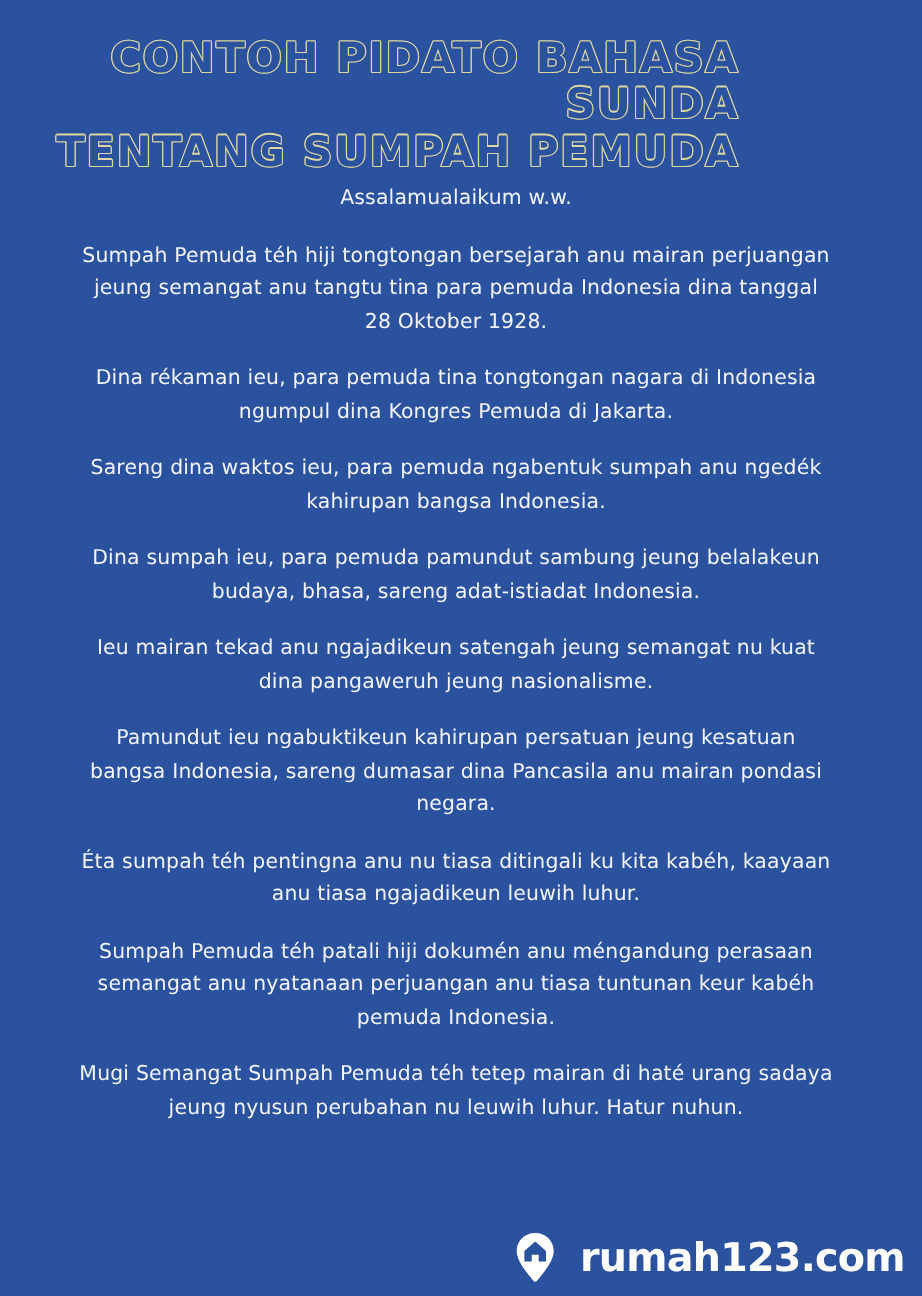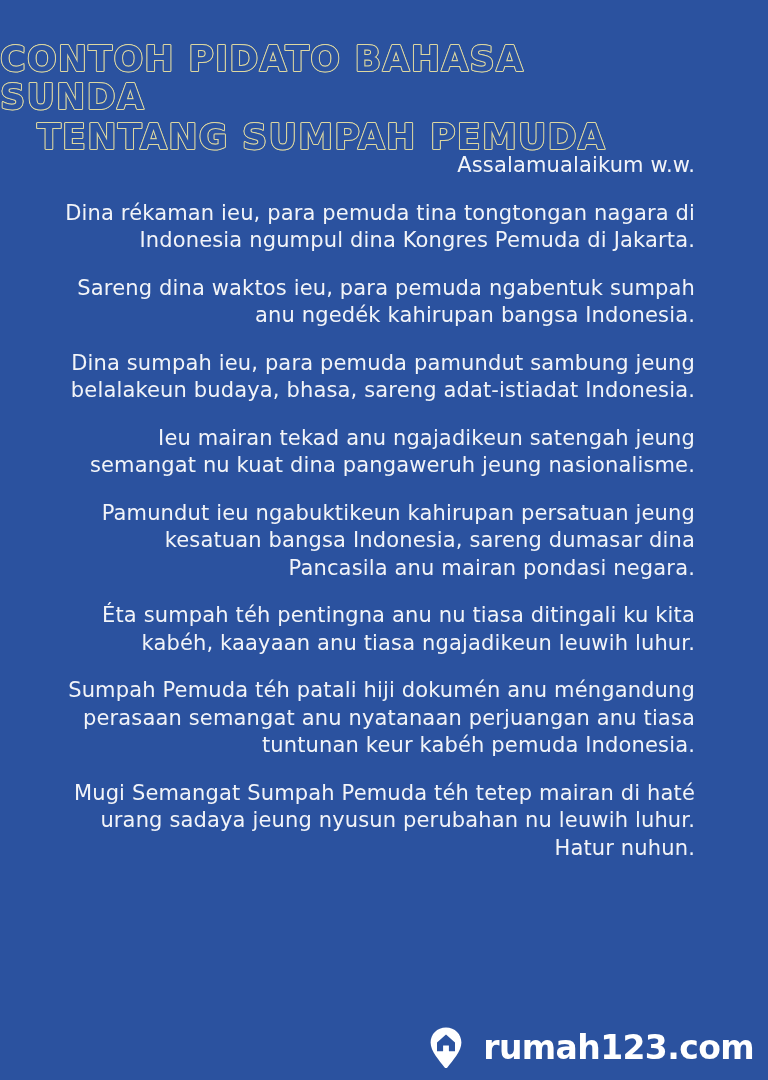--- a/index.html
+++ b/index.html
@@ -21,24 +21,24 @@
     position: relative;
     width: 768px;
     height: 1080px;
     background: #2b529f;
     overflow: hidden;
   }
 
   
   .title-block {
     position: absolute;
-    top: 40px;
+    top: 30px;
     left: 0;
     width: 616px;
-    text-align: left;
+    text-align: right;
     user-select: none;
   }
 
   .title-line {
     display: block;
     font-family: "DejaVu Sans", sans-serif;
     font-weight: 700;
     font-size: 35px;
     line-height: 38px;
     letter-spacing: 1.2px;
@@ -62,25 +62,25 @@
   .content {
     position: absolute;
     top: 152px;
     left: 65px;
     width: 630px;
   }
 
   .para {
     color: #f2f4f8;
     font-family: "DejaVu Sans", sans-serif;
-    font-size: 21px;
+    font-size: 17px;
     line-height: 27.5px;
     letter-spacing: 0.15px;
     margin-bottom: 20px;
-    text-align: right;
+    text-align: center;
   }
 
   .para:last-child { margin-bottom: 13px; }
 
   
   .logo {
     position: absolute;
     right: 14px;
     bottom: 10px;
     display: flex;
@@ -111,20 +111,21 @@
 
 <div class="poster">
 
   <div class="title-block">
     <span class="title-line">CONTOH PIDATO BAHASA SUNDA</span>
     <span class="title-line second">TENTANG SUMPAH PEMUDA</span>
   </div>
 
   <div class="content">
     <p class="para">Assalamualaikum w.w.</p>
+    <p class="para">Sumpah Pemuda téh hiji tongtongan bersejarah anu mairan perjuangan jeung semangat anu tangtu tina para pemuda Indonesia dina tanggal 28 Oktober 1928.</p>
     <p class="para">Dina rékaman ieu, para pemuda tina tongtongan nagara di Indonesia ngumpul dina Kongres Pemuda di Jakarta.</p>
     <p class="para">Sareng dina waktos ieu, para pemuda ngabentuk sumpah anu ngedék kahirupan bangsa Indonesia.</p>
     <p class="para">Dina sumpah ieu, para pemuda pamundut sambung jeung belalakeun budaya, bhasa, sareng adat-istiadat Indonesia.</p>
     <p class="para">Ieu mairan tekad anu ngajadikeun satengah jeung semangat nu kuat dina pangaweruh jeung nasionalisme.</p>
     <p class="para">Pamundut ieu ngabuktikeun kahirupan persatuan jeung kesatuan bangsa Indonesia, sareng dumasar dina Pancasila anu mairan pondasi negara.</p>
     <p class="para">Éta sumpah téh pentingna anu nu tiasa ditingali ku kita kabéh, kaayaan anu tiasa ngajadikeun leuwih luhur.</p>
     <p class="para">Sumpah Pemuda téh patali hiji dokumén anu méngandung perasaan semangat anu nyatanaan perjuangan anu tiasa tuntunan keur kabéh pemuda Indonesia.</p>
     <p class="para">Mugi Semangat Sumpah Pemuda téh tetep mairan di haté urang sadaya jeung nyusun perubahan nu leuwih luhur. Hatur nuhun.</p>
   </div>
 

